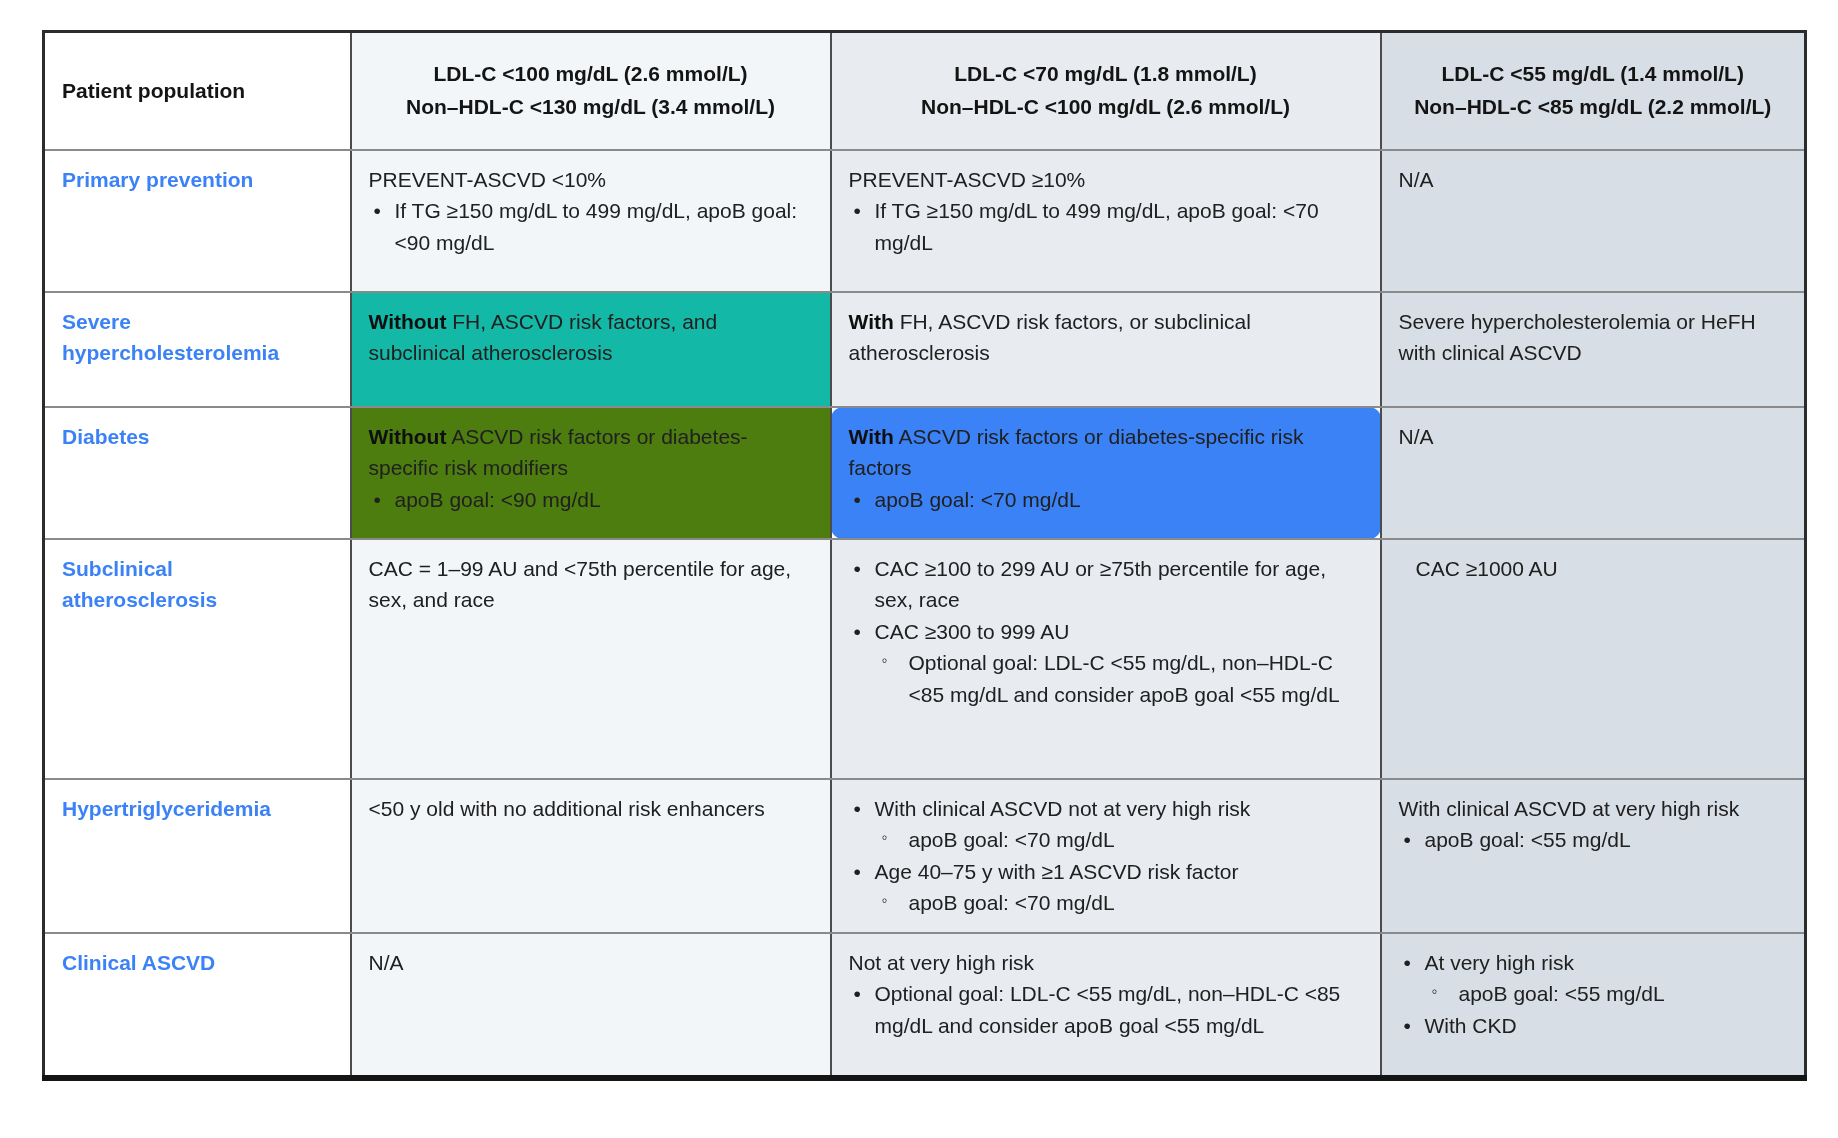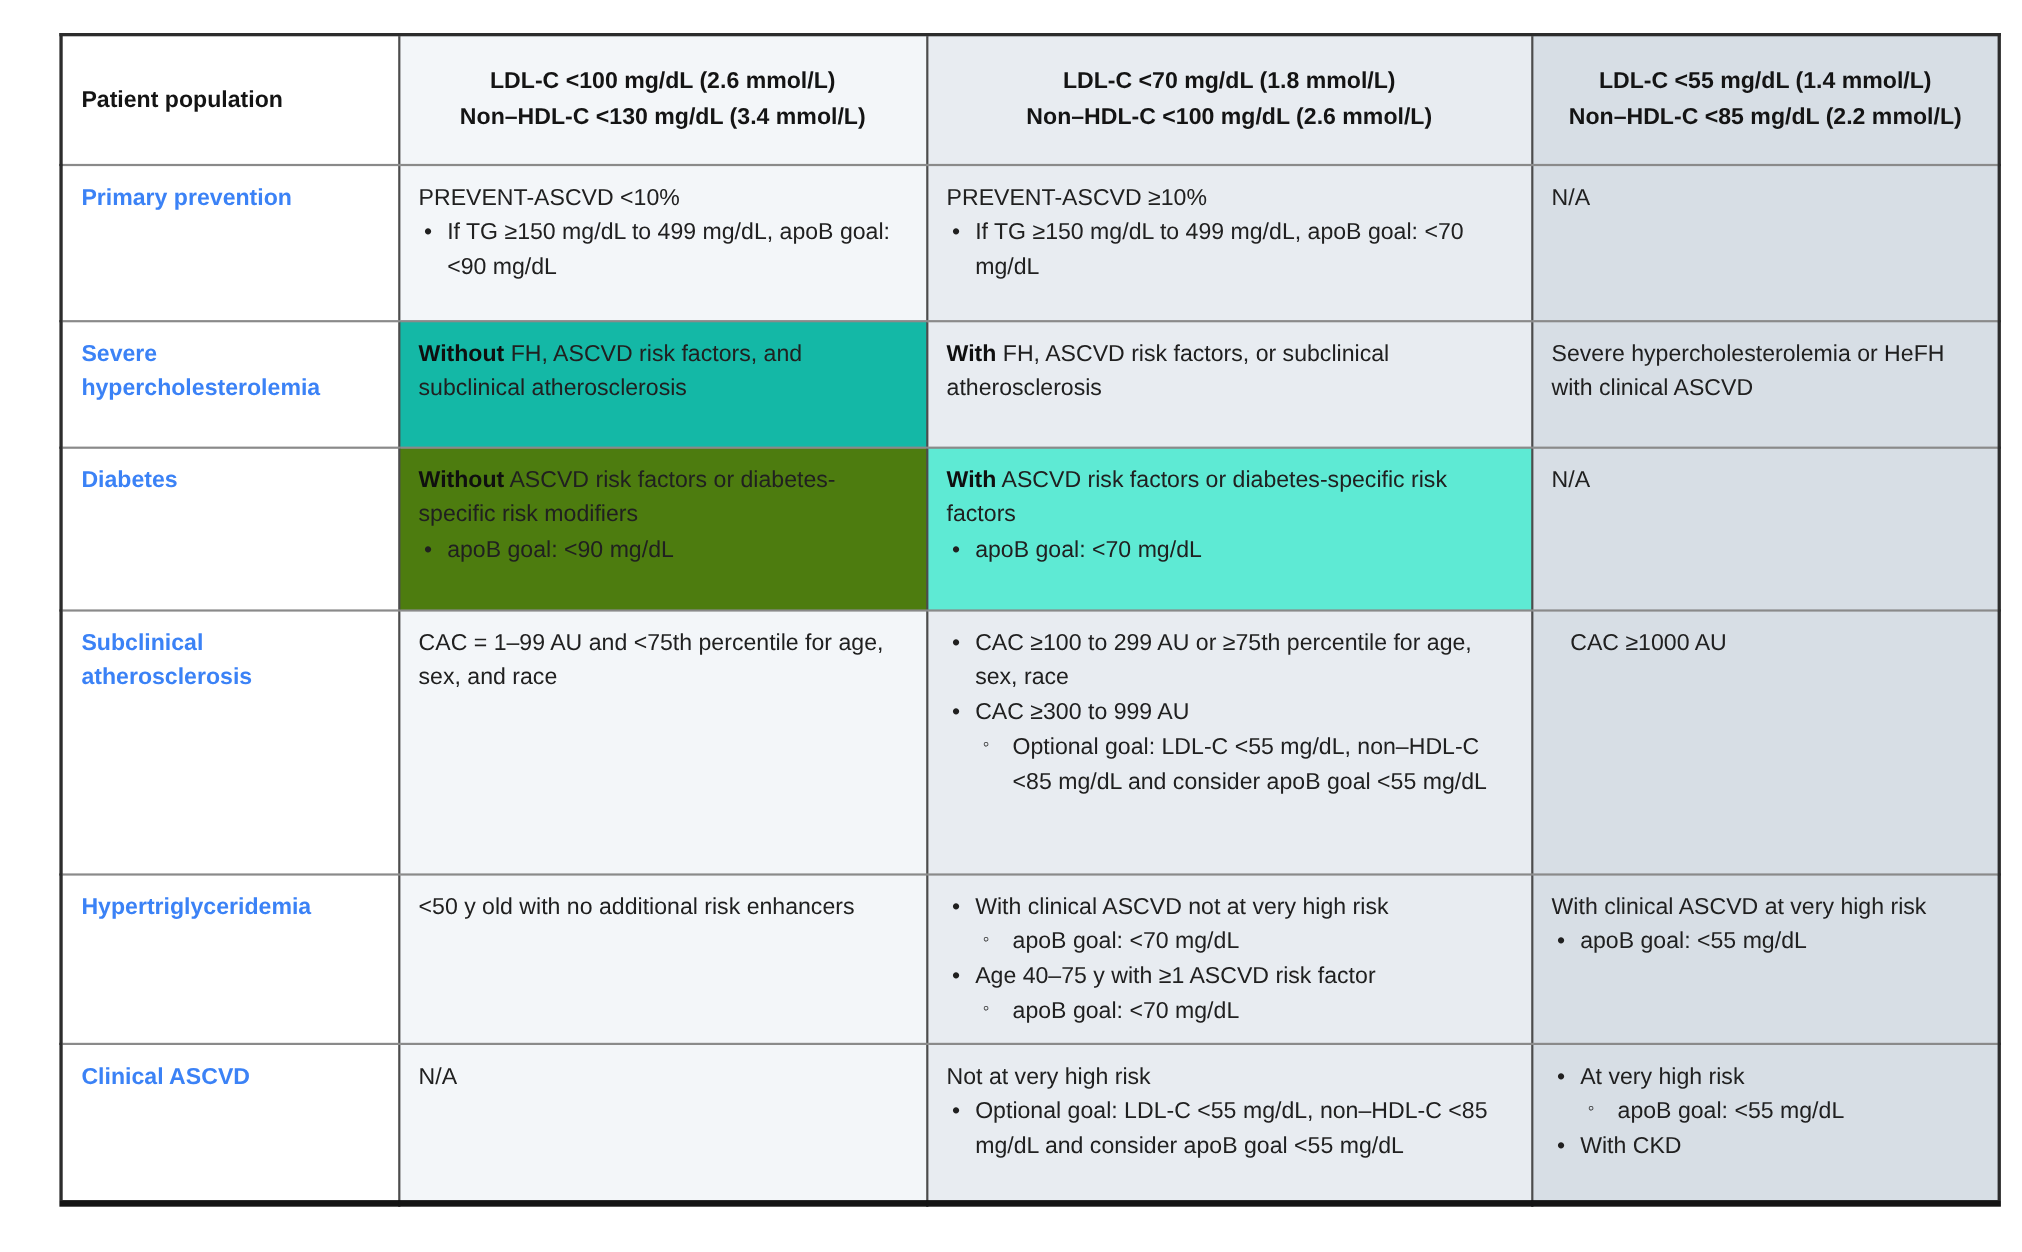--- a/index.html
+++ b/index.html
@@ -6,21 +6,21 @@
   html, body {
     width: 1838px; height: 1138px;
     background: #ffffff;
     font-family: "Liberation Sans", sans-serif;
     color: #202020;
     position: relative;
     overflow: hidden;
   }
   .table-wrap {
     position: absolute;
-    left: 54px; top: 30px;
+    left: 42px; top: 30px;
     width: 1762px;
   }
   table {
     border-collapse: collapse;
     table-layout: fixed;
     width: 1762px;
     border: 3px solid #2c2c2c;
     border-bottom: 6px solid #141414;
   }
   col.c1 { width: 307px; }
@@ -40,21 +40,21 @@
     text-align: left;
   }
 
   thead tr { height: 118px; }
   thead th { vertical-align: middle; font-weight: 700; color: #141414; }
   thead th.goal-col { text-align: center; line-height: 1.55; }
   thead th.pop-col { text-align: left; }
 
   tbody tr:nth-child(1) { height: 142px; }
   tbody tr:nth-child(2) { height: 115px; margin-top: 32px; }
-  tbody tr:nth-child(3) { height: 148px; }
+  tbody tr:nth-child(3) { height: 132px; }
   tbody tr:nth-child(4) { height: 240px; }
   tbody tr:nth-child(5) { height: 145px; }
   tbody tr:nth-child(6) { height: 145px; }
 
   td.row-label { font-weight: 700; color: #3b82f6; }
 
   .line { position: relative; }
   .line.bullet { padding-left: 26px; }
   .line.bullet > .marker { position: absolute; left: 5px; top: 0; }
   .line.sub { padding-left: 60px; }
@@ -115,21 +115,21 @@
           <td style="background: rgb(215, 222, 229);">
             <div class="line lead">Severe hypercholesterolemia or HeFH with clinical ASCVD</div>
           </td>
         </tr>
         <tr>
           <td class="row-label" style="background: rgb(255, 255, 255);">Diabetes</td>
           <td style="background: #4d7c0f;">
             <div class="line lead"><strong>Without</strong> ASCVD risk factors or diabetes-specific risk modifiers</div>
             <div class="line bullet"><span class="marker">•</span>apoB goal: &lt;90 mg/dL</div>
           </td>
-          <td style="background: #5eead4;">
+          <td style="background: #3b82f6; border-radius: 12px;">
             <div class="line lead"><strong>With</strong> ASCVD risk factors or diabetes-specific risk factors</div>
             <div class="line bullet"><span class="marker">•</span>apoB goal: &lt;70 mg/dL</div>
           </td>
           <td style="background: rgb(215, 222, 229);">
             <div class="line lead">N/A</div>
           </td>
         </tr>
         <tr>
           <td class="row-label" style="background: rgb(255, 255, 255);">Subclinical atherosclerosis</td>
           <td style="background: rgb(243, 246, 249);">

